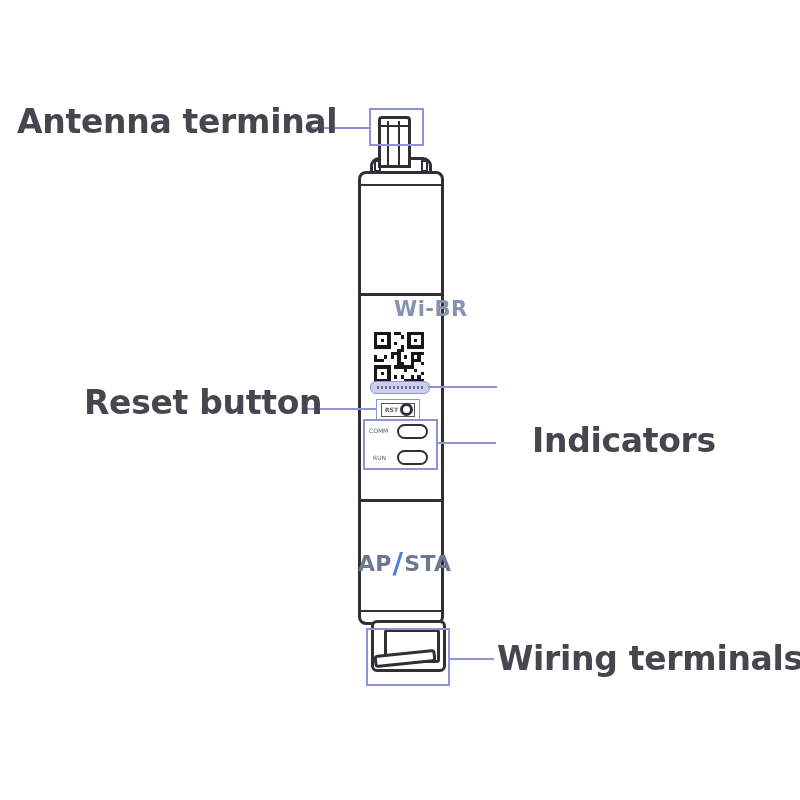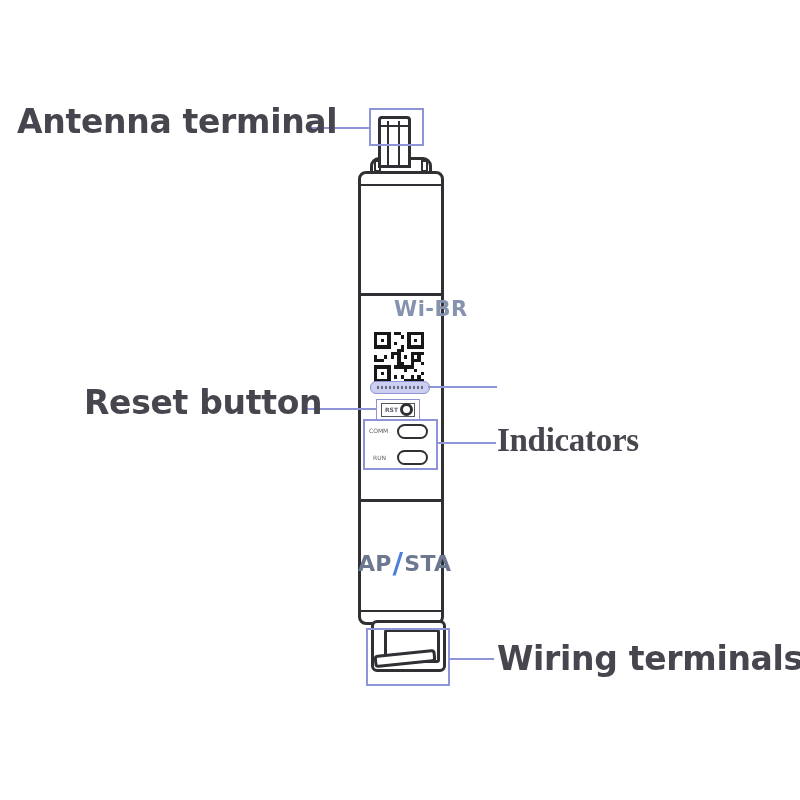--- a/index.html
+++ b/index.html
@@ -330,16 +330,16 @@
   <div class="hl-box" style="left:366px;top:628px;width:84px;height:58px;"></div>
 
   <div class="leader" style="left:312px;top:127px;width:57px;"></div>
   <div class="leader" style="left:303px;top:408px;width:73px;"></div>
   <div class="leader" style="left:428px;top:386px;width:69px;"></div>
   <div class="leader" style="left:438px;top:442px;width:58px;"></div>
   <div class="leader" style="left:450px;top:658px;width:44px;"></div>
 
   <div class="callout" style="left:17px;top:105px;">Antenna terminal</div>
   <div class="callout" style="left:84px;top:386px;">Reset button</div>
-  <div class="callout" style="left:497px;top:424px;font-family:Liberation Serif, serif;">Indicators</div>
+  <div class="callout" style="left:532px;top:424px;">Indicators</div>
   <div class="callout" style="left:497px;top:642px;">Wiring terminals</div>
 
 </div>
 
 </body></html>

